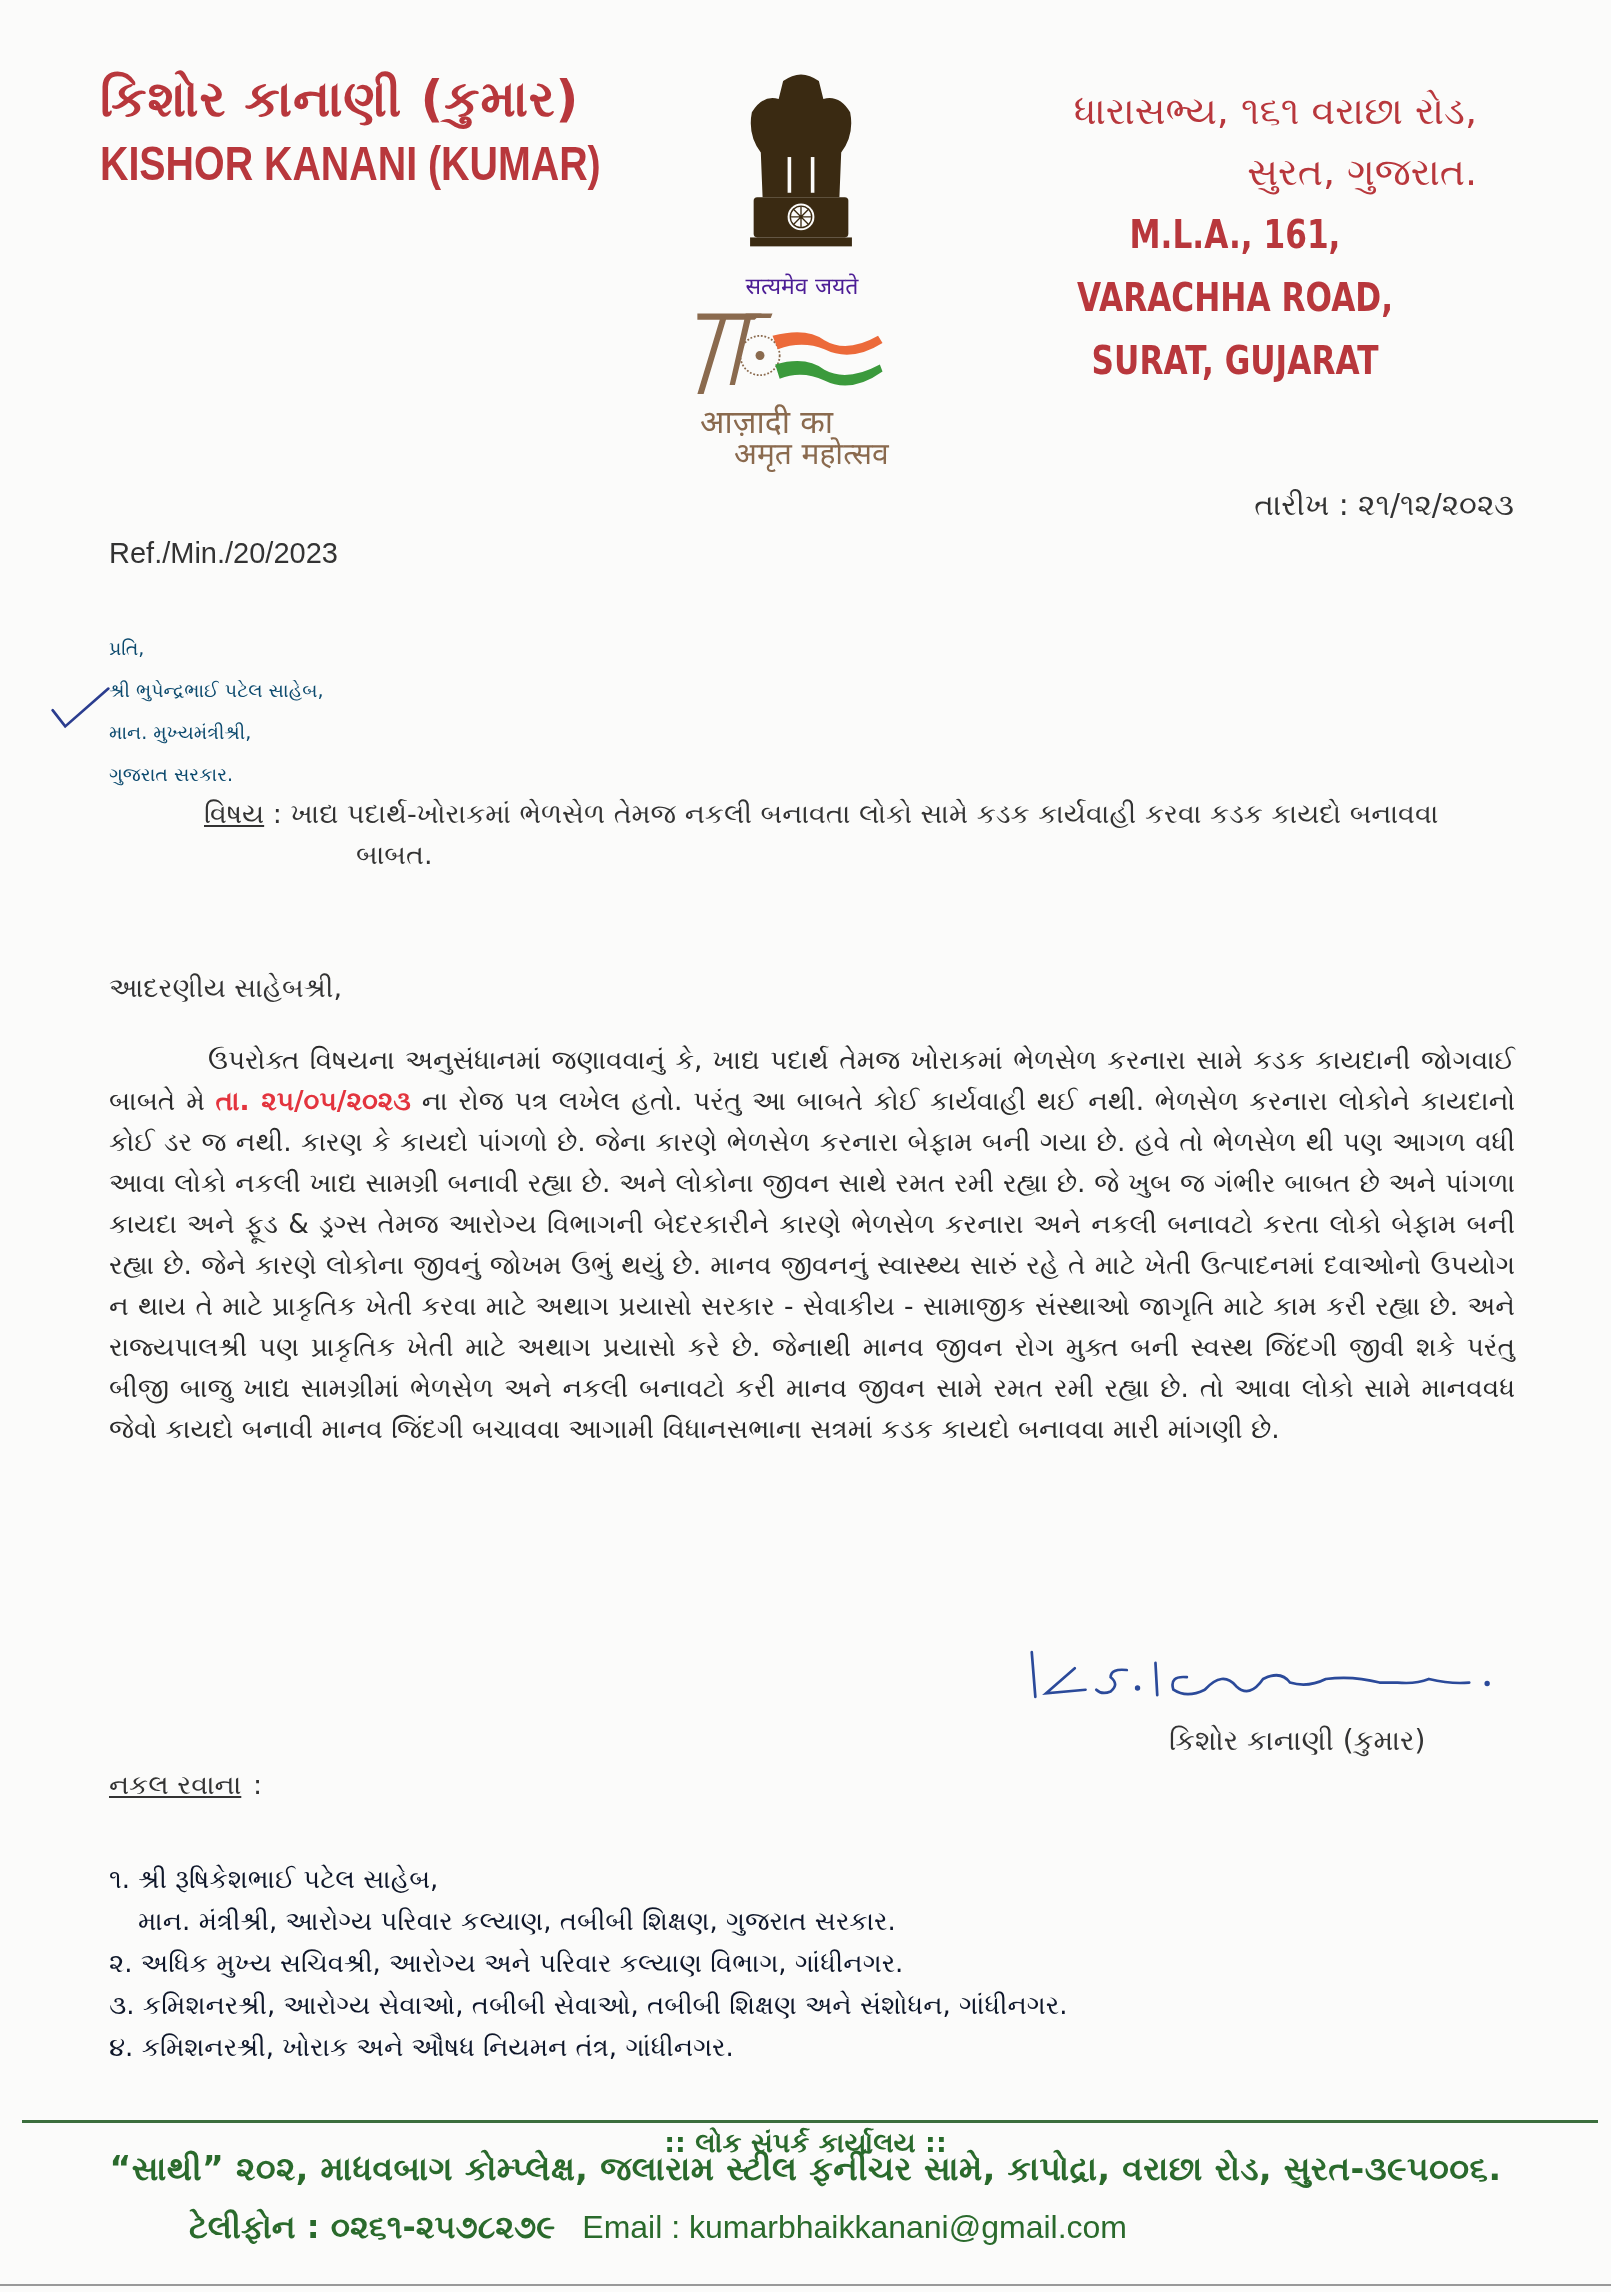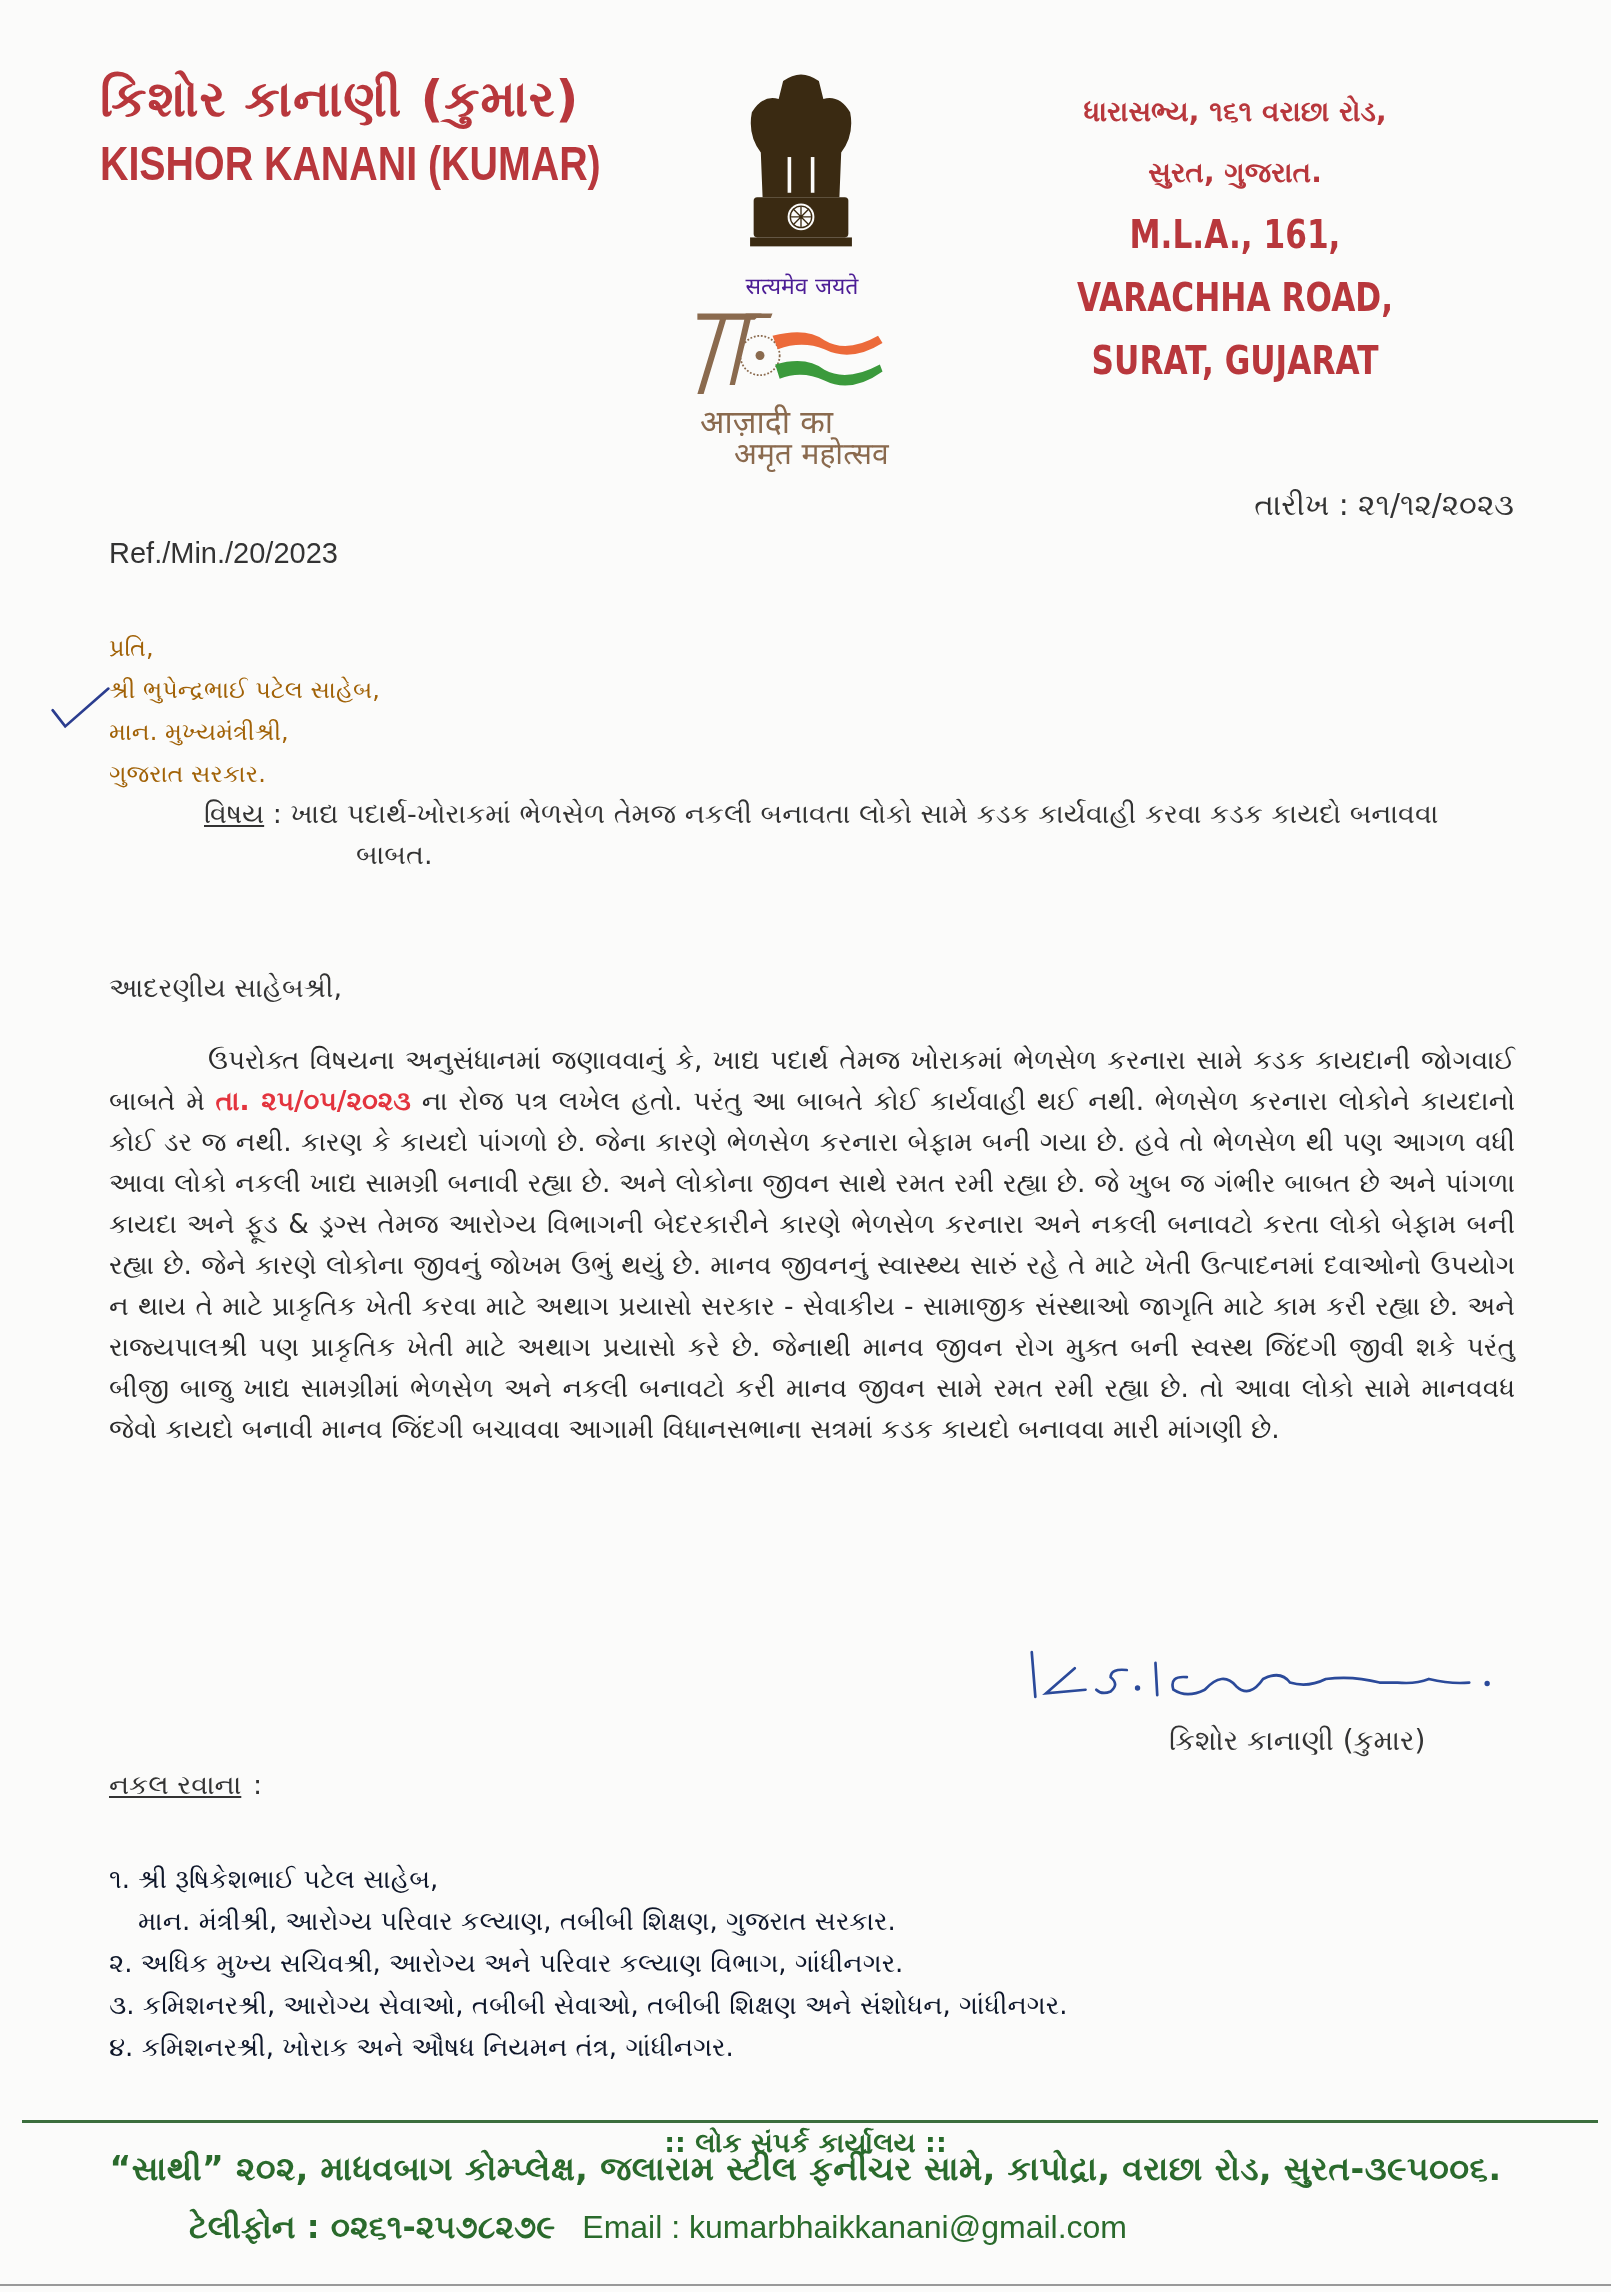--- a/index.html
+++ b/index.html
@@ -6,34 +6,34 @@
   body { width:1611px; height:2293px; background:#fbfbfa; position:relative; overflow:hidden;
          font-family:"DejaVu Sans", sans-serif; color:#222; }
   .abs { position:absolute; }
   .red { color:#b8373c; }
   .green { color:#2a6a2c; }
 
   
   .hdr-gu-name { left:100px; top:70px; font-size:50px; font-weight:bold; letter-spacing:0.9px; }
   .hdr-en-name { left:100px; top:136px; font-size:48px; font-weight:bold; font-family:"Liberation Sans Narrow","Liberation Sans", sans-serif; transform:scaleX(0.82); transform-origin:left; letter-spacing:0px; }
   .hdr-right { right:134px; top:81px; text-align:center; width:484px; }
-  .hdr-right .gu1 { font-size:28px; font-weight:bold; line-height:61px; }
+  .hdr-right .gu1 { font-size:38px; font-weight:normal; line-height:61px;text-align:right; }
   .hdr-right .en { font-size:39px; font-weight:bold; line-height:63px; transform:scaleX(0.8); }
 
   
   .emblem { left:734px; top:63px; width:134px; height:197px; }
   .motto { left:690px; top:269px; width:224px; text-align:center; font-size:23px; font-family:"DejaVu Serif", serif; color:#4c1d95; }
   .azadi { left:690px; top:309px; width:233px; height:161px; }
   .azadi-t1 { left:700px; top:399px; font-size:32px; color:#8a6a4e; font-family:"DejaVu Serif", serif;text-align:center; }
   .azadi-t2 { left:734px; top:432px; font-size:30px; color:#8a6a4e; font-family:"DejaVu Serif", serif; }
 
   .date { right:97px; top:488px; font-size:29.6px; color:#333; }
   .ref { left:109px; top:537px; font-size:29px; font-family:"Liberation Sans", sans-serif; color:#333; }
 
-  .to { left:109px; top:627px; font-size:24px; line-height:42px; color:#a16207; }
+  .to { left:109px; top:627px; font-size:19px; line-height:42px; color:#0c4a6e; }
   .tick { left:49px; top:685px; width:63px; height:45px; }
 
   .subject { left:204px; top:793px; width:1343px; font-size:27px; line-height:41px; color:#333; }
   .subject .lbl { text-decoration:underline; }
   .subject .cont { display:block; padding-left:152px; }
 
   .salute { left:109px; top:972px; font-size:27px; color:#333; }
   .body-p { left:109px; top:1039px; width:1406px; font-size:26.4px; line-height:41px; text-align:justify; color:#2a2a2a; text-indent:99px; }
   .hl { color:#e3343e; font-weight:bold; }
 

